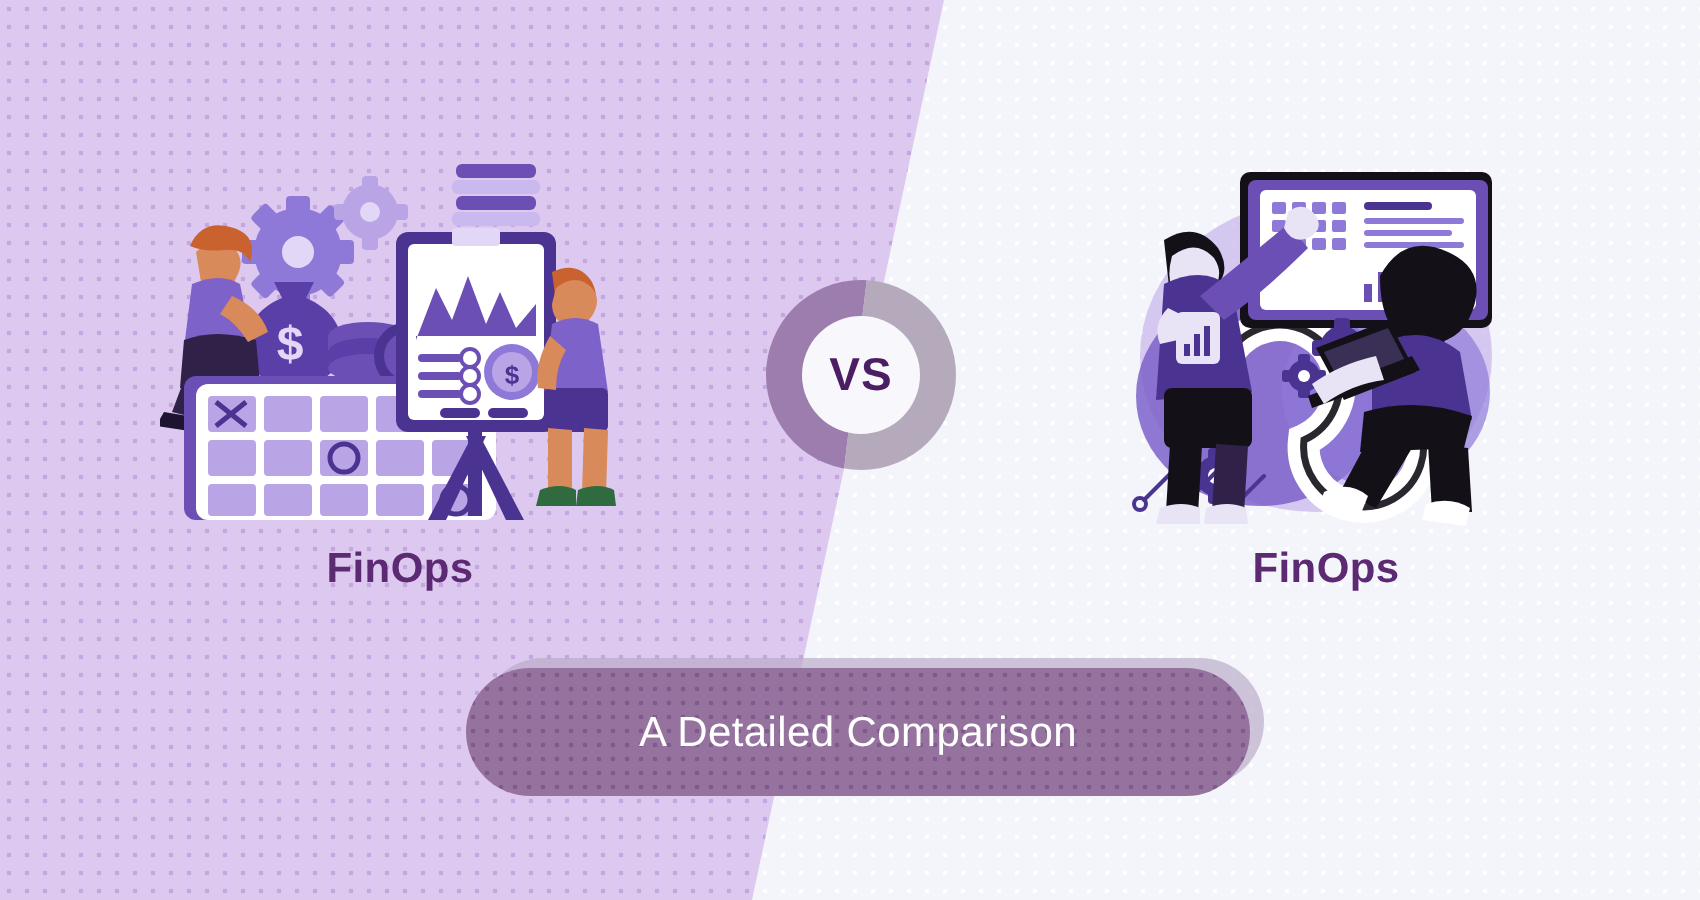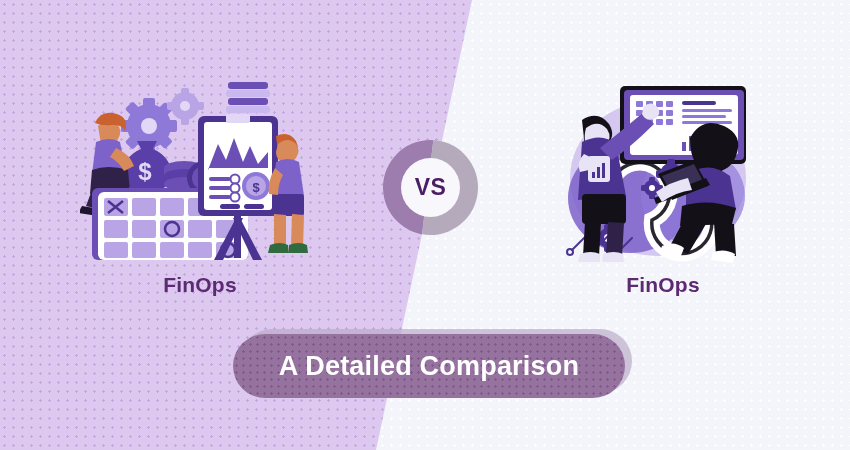--- a/index.html
+++ b/index.html
@@ -70,21 +70,21 @@
   }
   .pill {
     position:absolute; left:233px; top:334px; width:392px; height:64px;
     border-radius:32px;
     background-color:#96739f;
     background-image:radial-gradient(#7e5b8c 1.1px, transparent 1.3px);
     background-size:7px 7px;
     display:flex; align-items:center; justify-content:center;
   }
   .pill-text {
-    font-size:27px; font-weight:700; color:#ffffff; letter-spacing:.2px;
+    font-size:21px; font-weight:400; color:#ffffff; letter-spacing:.2px;
     line-height:1;
   }
 
   
   .illus { position:absolute; }
   .illus-fin { left:80px; top:78px; width:232px; height:185px; }
   .illus-dev { left:558px; top:78px; width:205px; height:185px; }
 </style>
 </head>
 <body>

